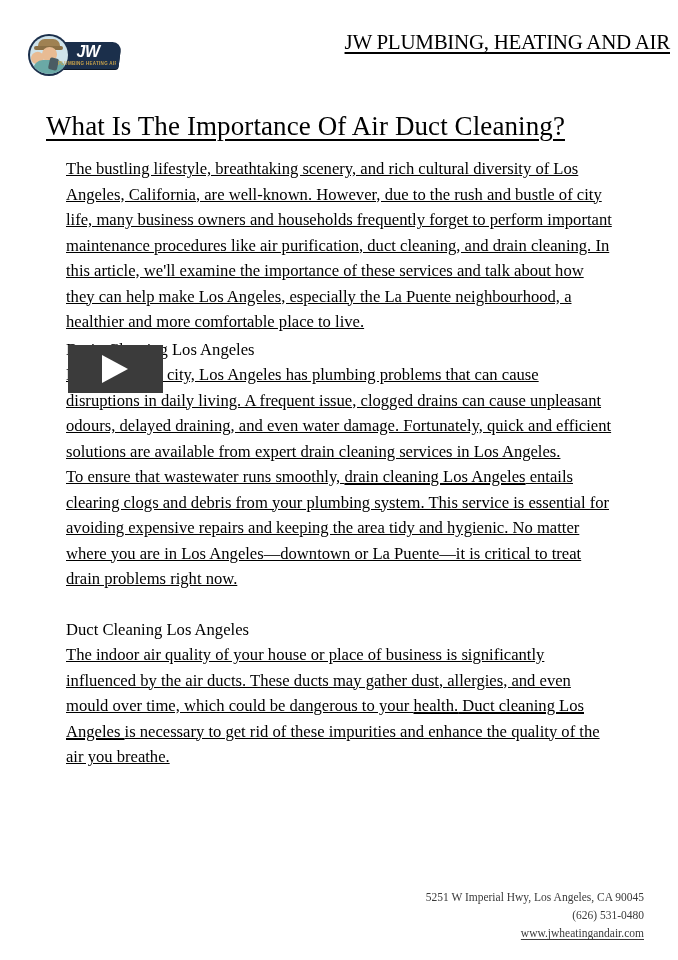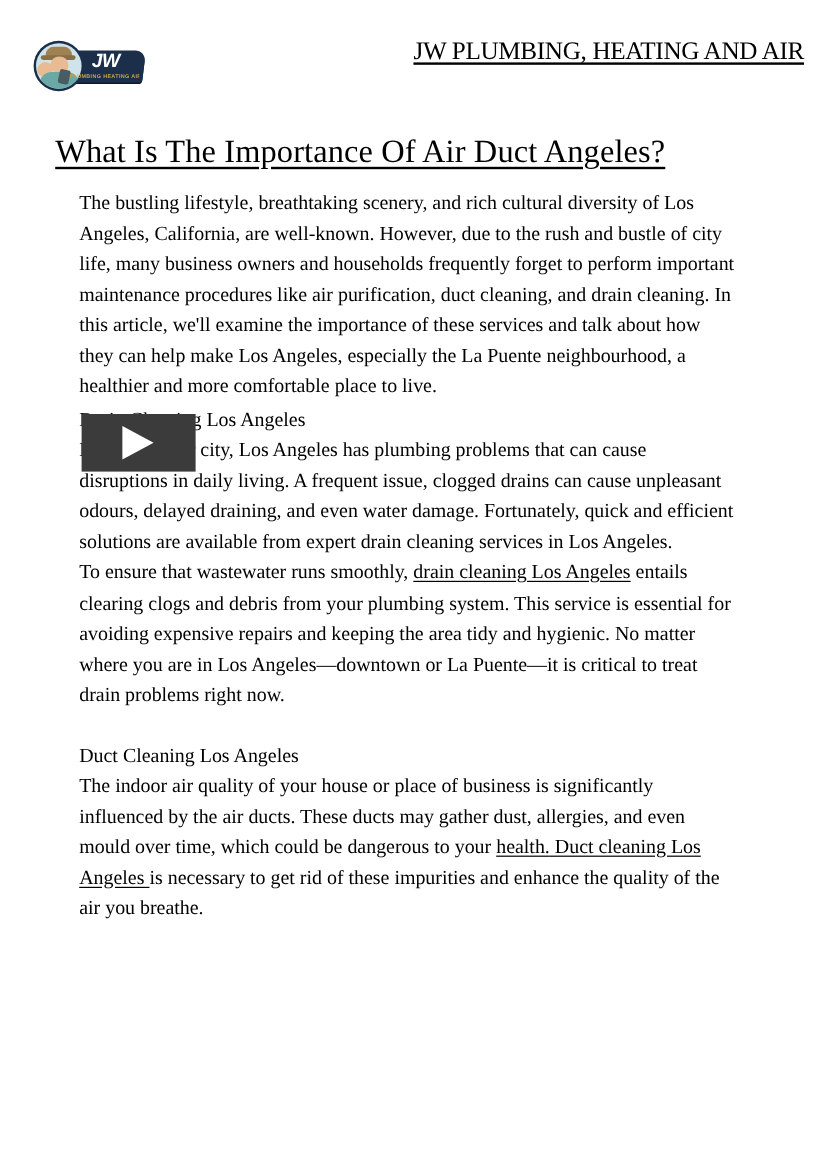--- a/index.html
+++ b/index.html
@@ -175,20 +175,21 @@
   .content {
     position: absolute;
     left: 66px;
     top: 156px;
     width: 546px;
     font-size: 16.6px;
     line-height: 25.5px;
   }
   .content p {
     margin: 0;
+    text-decoration: underline;
   }
   .para-gap { height: 25px; }
   .para-gap-sm { height: 2px; }
 
   .sub-head {
     margin: 0;
     font-size: 16.6px;
     font-weight: normal;
     line-height: 25.5px;
   }
@@ -259,21 +260,21 @@
           <div class="plumber-tool"></div>
         </div>
       </div>
       <div class="logo-jw">JW</div>
       <div class="logo-tag">PLUMBING  HEATING  AIR</div>
     </div>
 
     <div class="company-name">JW PLUMBING, HEATING AND AIR</div>
   </div>
 
-  <h1 class="doc-title">What Is The Importance Of Air Duct Angeles? </h1>
+  <h1 class="doc-title">What Is The Importance Of Air Duct Cleaning? </h1>
 
   <div class="content">
 
     <p>The bustling lifestyle,  breathtaking scenery,  and rich cultural diversity of Los Angeles, California, are well-known.  However,  due to the rush and bustle of city life, many  business  owners  and households frequently  forget  to perform  important  maintenance procedures  like air purification, duct cleaning, and drain cleaning. In this article, we'll examine  the importance  of these  services  and talk about how they can help make Los Angeles, especially  the La Puente  neighbourhood, a healthier and more comfortable place to live.</p>
 
     <div class="para-gap-sm"></div>
 
     <h2 class="sub-head">Drain Cleaning Los Angeles</h2>
 
     <p>Like any other city,  Los Angeles  has plumbing problems that can cause disruptions  in daily living. A frequent issue, clogged drains can cause unpleasant odours, delayed draining, and even  water damage. Fortunately, quick and efficient solutions  are available from expert drain cleaning services  in Los Angeles.</p>
@@ -284,14 +285,19 @@
 
     <h2 class="sub-head">Duct Cleaning Los Angeles</h2>
 
     <p><span>The indoor air quality of your  house  or place of business  is significantly influenced by the air ducts. These ducts may gather dust, allergies, and even  mould over time, which could be dangerous to your </span><span class="inline-link">health.</span><a class="inline-link" href="#"> Duct cleaning Los Angeles </a><span>is necessary  to get rid of these impurities  and enhance the quality of the air you  breathe.</span></p>
   </div>
 
   <div class="video-overlay">
     <div class="play-triangle"></div>
   </div>
 
+  <div class="footer">
+    <div>5251 W Imperial Hwy, Los Angeles, CA 90045</div>
+    <div>(626) 531-0480</div>
+    <div class="site">www.jwheatingandair.com</div>
+  </div>
 
 </div>
 
 </body></html>

